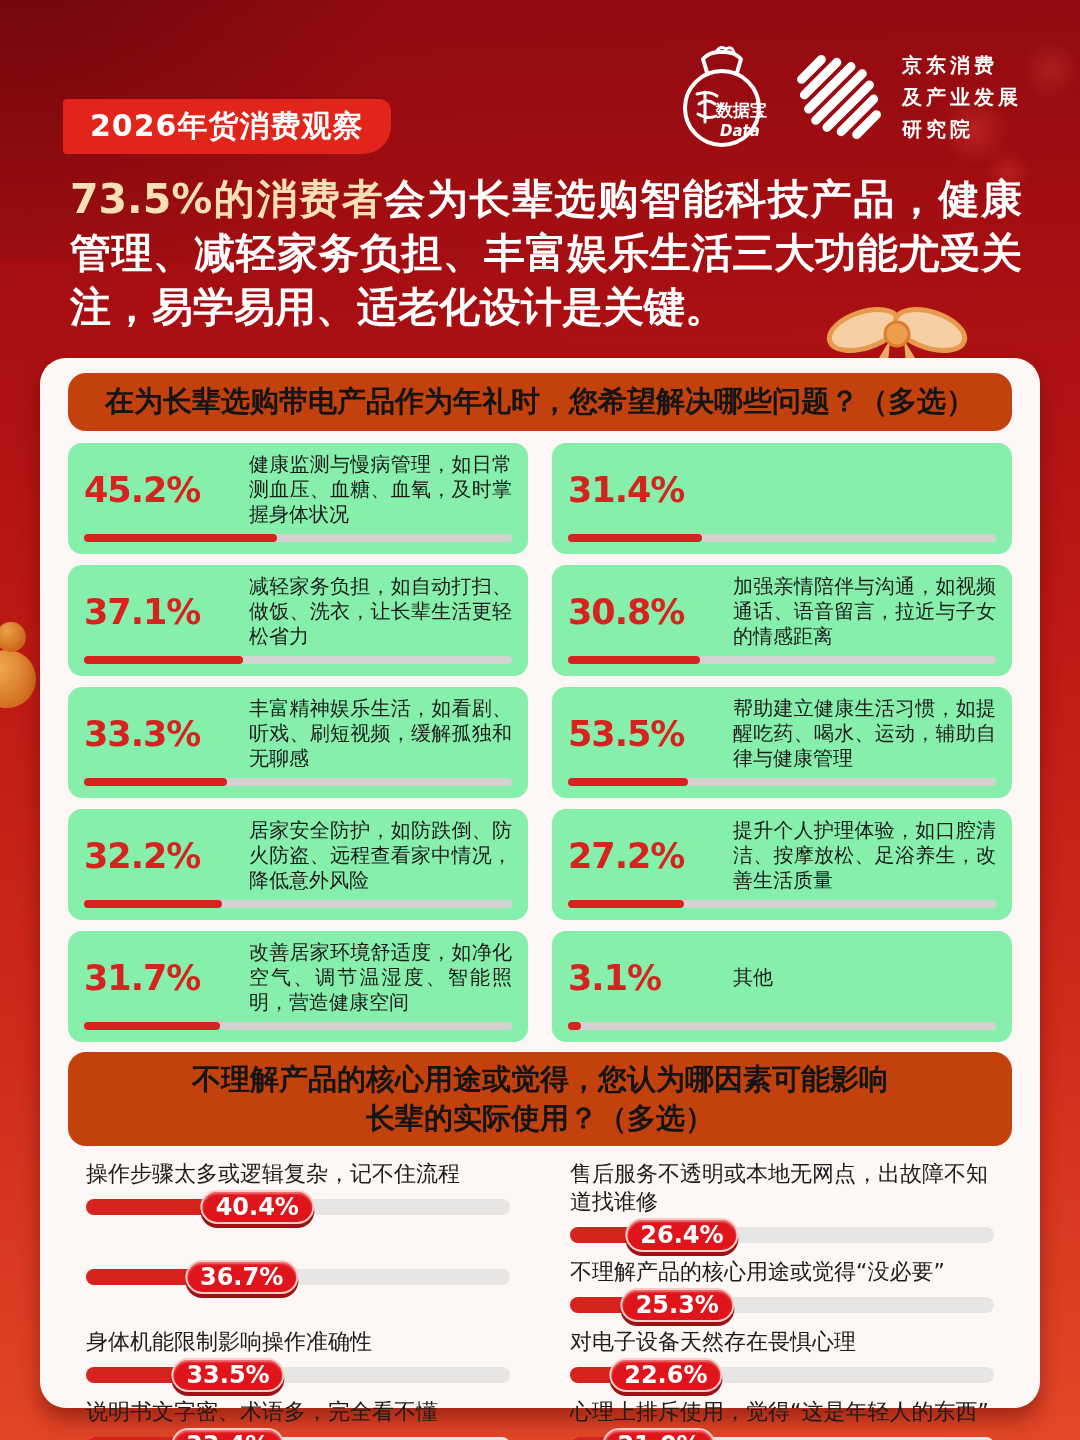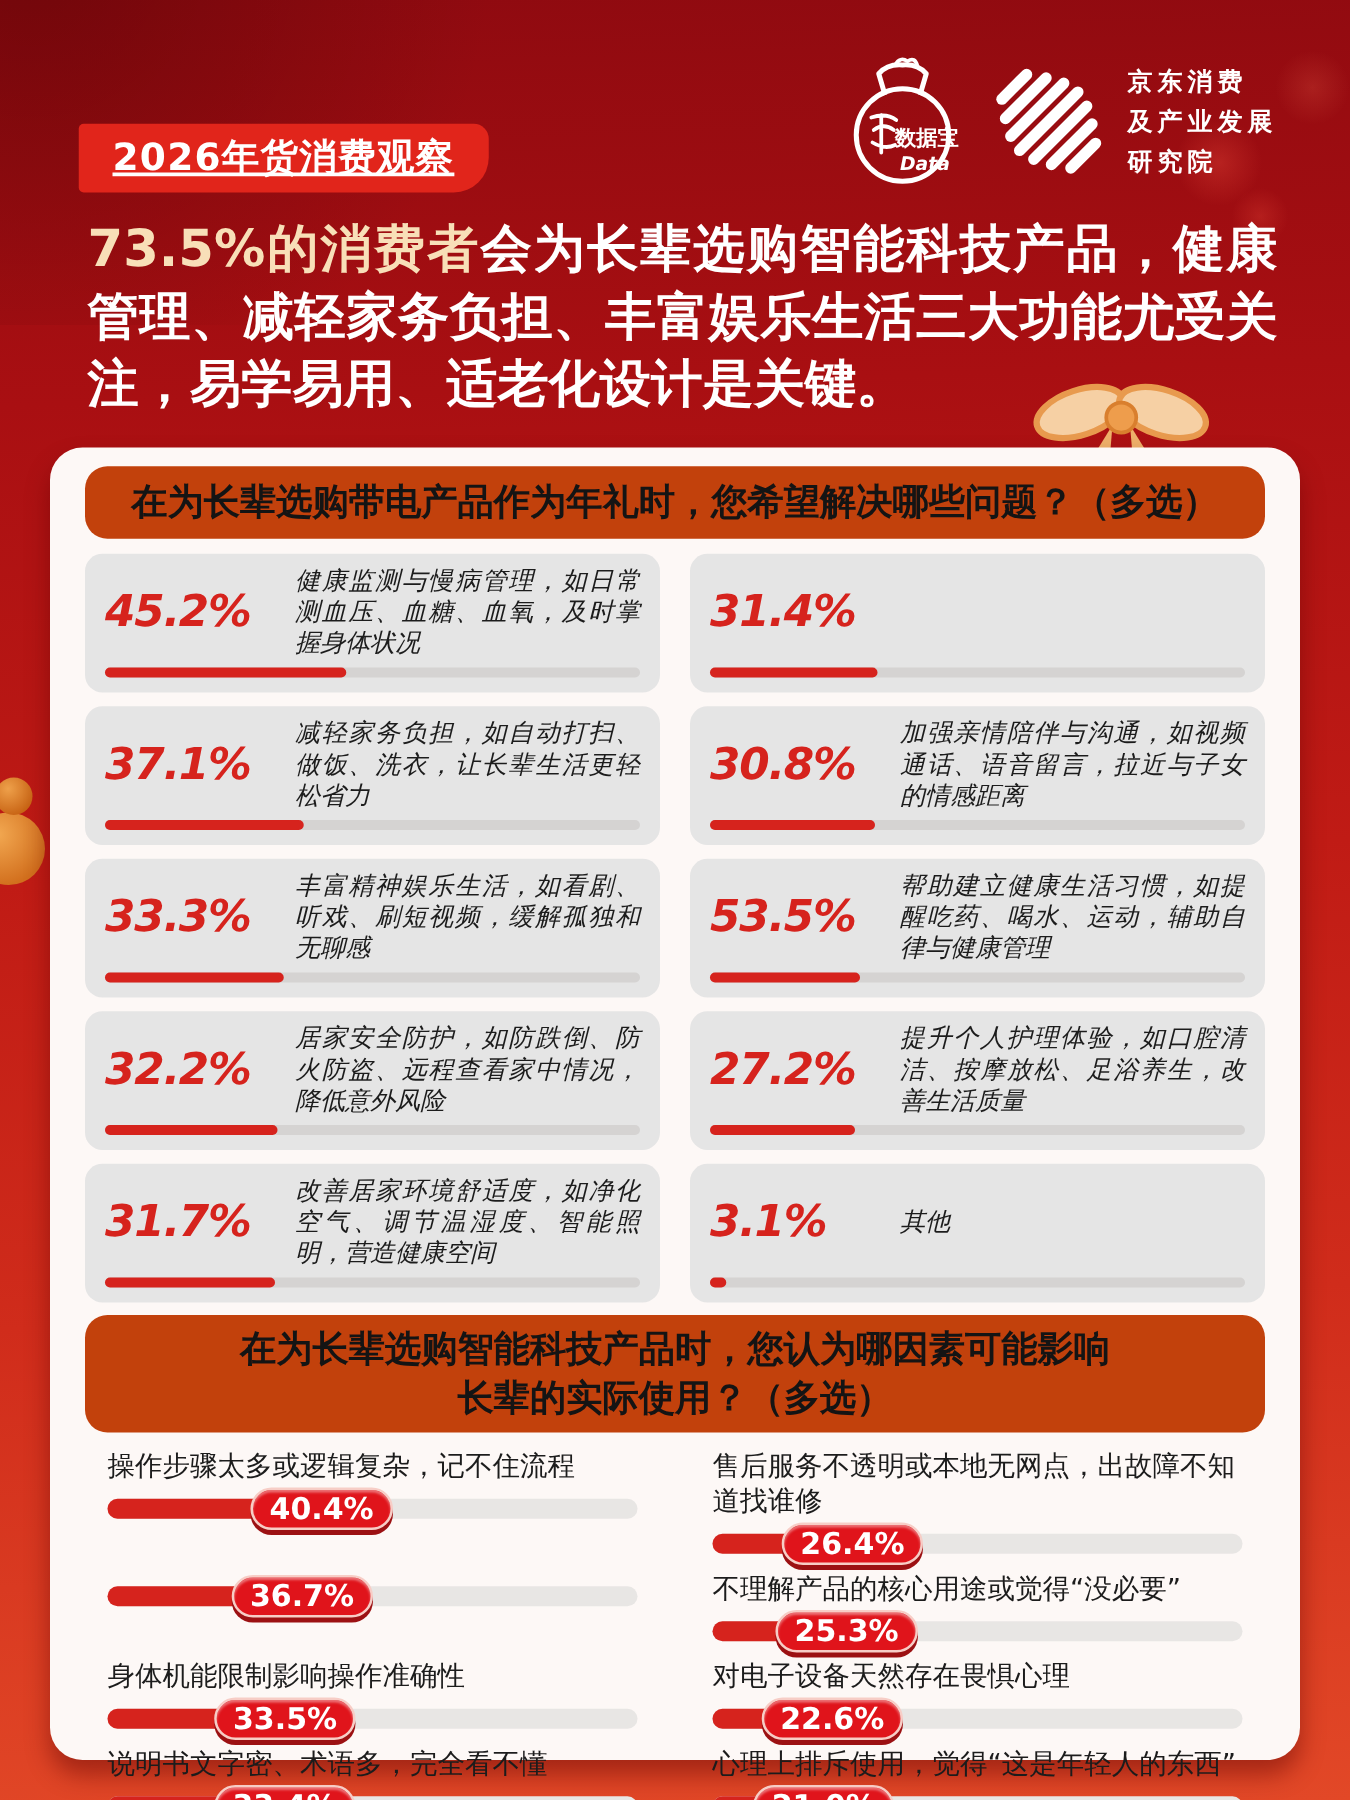--- a/index.html
+++ b/index.html
@@ -13,21 +13,21 @@
   .bokeh { position:absolute; border-radius:50%; pointer-events:none; }
   .bokeh.b1 { width:70px;height:70px; left:940px; top:95px; background:radial-gradient(circle,rgba(255,90,70,.28),rgba(255,90,70,0) 70%); }
   .bokeh.b2 { width:46px;height:46px; left:985px; top:150px; background:radial-gradient(circle,rgba(255,90,70,.22),rgba(255,90,70,0) 70%); }
   .bokeh.b3 { width:60px;height:60px; left:1020px; top:40px; background:radial-gradient(circle,rgba(255,120,90,.18),rgba(255,120,90,0) 70%); }
   .vignette { position:absolute; left:-160px; top:-160px; width:620px; height:420px;
     background:radial-gradient(circle at 30% 30%,rgba(60,0,0,.35),rgba(60,0,0,0) 70%); pointer-events:none;}
 
   .top-badge {
     position:absolute; left:63px; top:99px; padding:7px 27px;
     background:#e1251b; color:#fff; font-size:30px; font-weight:800;
-    border-radius:4px 12px 28px 4px; letter-spacing:1px;text-decoration:underline;
+    border-radius:4px 12px 28px 4px; letter-spacing:1px;
   }
 
   .logo-row { position:absolute; top:44px; right:58px; display:flex; align-items:center; gap:20px; }
   .logo-row svg { display:block; }
   .institute { color:#fff; font-size:20px; line-height:32px; font-weight:700; letter-spacing:4px; }
 
   .headline { position:absolute; left:70px; top:172px; width:952px;
     color:#fff; font-size:41px; line-height:54px; font-weight:900; text-align:justify; }
   .headline .hl { color:#f8dfb8; }
 
@@ -40,22 +40,22 @@
     position:absolute; left:40px; top:358px; width:1000px; height:1050px;
     background:#fdf8f6; border-radius:26px; z-index:2; padding:15px 28px;
     box-shadow:0 12px 20px rgba(90,0,0,.45);
   }
   .section-title { background:#c2410c; border-radius:18px; color:#141414;
     font-weight:800; text-align:center; }
   .title1 { font-size:29px; padding:9px 8px; }
   .title2 { font-size:29px; line-height:39px; padding:8px 8px; margin-top:10px; }
 
   .stat-grid { margin-top:12px; display:grid; grid-template-columns:1fr 1fr; column-gap:24px; row-gap:11px; }
-  .stat-card { background:#e5e5e5; border-radius:14px; min-height:84px; padding:9px 16px 12px;
-    display:grid; grid-template-columns:96px 1fr; grid-template-rows:1fr auto; column-gap:8px;font-style:italic; }
+  .stat-card { background:#86efac; border-radius:14px; min-height:84px; padding:9px 16px 12px;
+    display:grid; grid-template-columns:96px 1fr; grid-template-rows:1fr auto; column-gap:21px; }
   .stat-value { grid-column:1; grid-row:1; align-self:center; color:#d6231d;
     font-size:35px; font-weight:900; letter-spacing:-1px; }
   .stat-text { grid-column:2; grid-row:1; font-size:20px; line-height:25px; color:#1c1c1c;
     font-weight:500; text-align:justify; align-self:center;margin-left:48px; }
   .stat-bar { grid-column:1 / 3; grid-row:2; margin-top:7px; height:8px;
     background:#d5d3d2; border-radius:4px; position:relative; }
   .stat-fill { position:absolute; left:0; top:0; height:100%; background:#d6231d; border-radius:4px; }
 
   .factor-grid { margin-top:14px; padding:0 18px; display:grid;
     grid-template-columns:1fr 1fr; column-gap:60px; row-gap:8px; }
@@ -195,21 +195,21 @@
         </div>
         <div class="stat-card">
           <div class="stat-value">3.1%</div>
           <div class="stat-text">其他</div>
           <div class="stat-bar">
             <div class="stat-fill" style="width: 3.1%;"></div>
           </div>
         </div>
       </div>
     <div class="section-title title2">
-      <div>在为长辈选购智能科技产品时，您认为哪因素可能影响</div>
+      <div>不理解产品的核心用途或觉得，您认为哪因素可能影响</div>
       <div>长辈的实际使用？（多选）</div>
     </div>
     <div class="factor-grid">
         <div class="factor">
           <div class="factor-label">操作步骤太多或逻辑复杂，记不住流程</div>
           <div class="factor-bar">
             <div class="track2"></div>
             <div class="fill2" style="width: 40.4%;"></div>
             <div class="badge2" style="left: 40.4%;">40.4%</div>
           </div>

